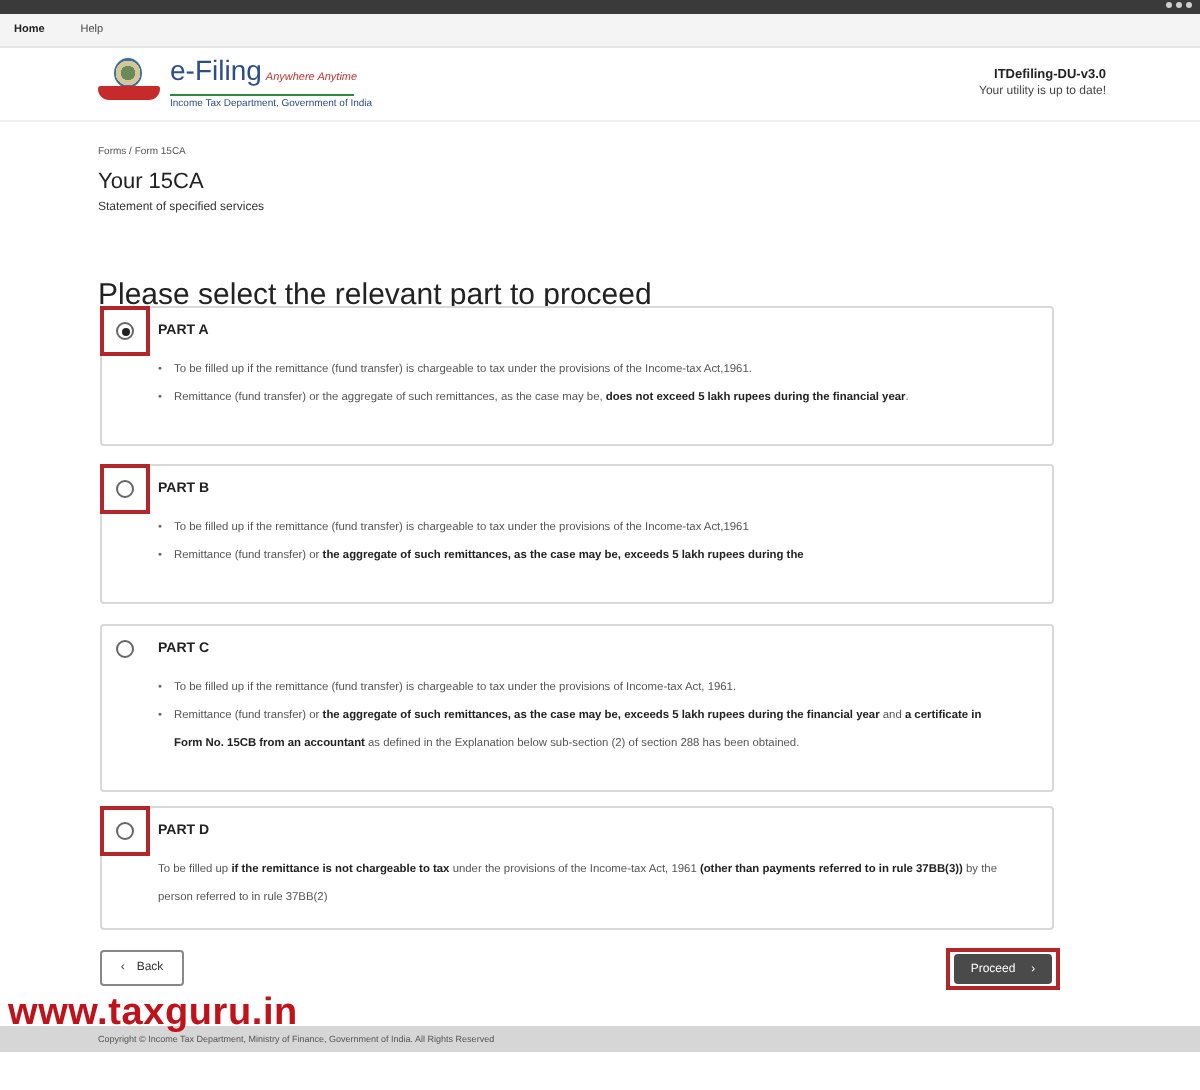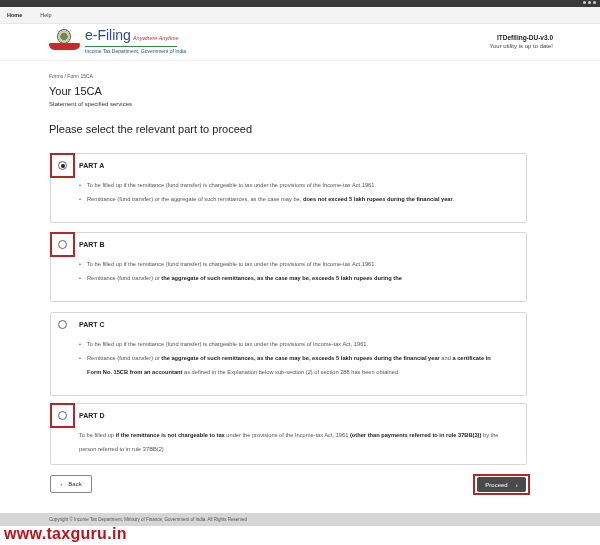--- a/index.html
+++ b/index.html
@@ -44,21 +44,21 @@
   .brand .rule { height: 1px; background: #2d8a3e; margin: 1px 0 1px 0; width: 92px; }
   .brand .sub { font-size: 5px; color: #2d4d8a; }
   .appinfo { position: absolute; right: 47px; top: 10px; text-align: right; }
   .appinfo .name { font-size: 6.5px; font-weight: bold; color: #222; }
   .appinfo .status { font-size: 6px; color: #444; margin-top: 2px; }
 
   .main { position: absolute; left: 49px; top: 73px; width: 478px; }
   .breadcrumb { font-size: 5px; color: #555; }
   .page-title { font-size: 11px; color: #222; margin-top: 6px; }
   .page-sub { font-size: 6px; color: #333; margin-top: 4px; }
-  .prompt { font-size: 11px; color: #222; margin-top: 16px; }
+  .prompt { font-size: 15px; color: #222; margin-top: 32px; }
 
   .card {
     position: absolute; left: 50px; width: 477px; border: 1px solid #d8d8d8;
     border-radius: 2px; background: #fff;
   }
   .card .radio-wrap {
     position: absolute; left: -1px; top: -1px; width: 25px; height: 25px;
     display: flex; align-items: center; justify-content: center;
   }
   .card .radio-wrap.hl { border: 2px solid #b3262a; }
@@ -98,21 +98,21 @@
     position: absolute; left: 2px; top: 1px; width: 49px; height: 15px;
     background: #4a4a4a; color: #fff; border-radius: 2px;
     font-size: 6px; display: flex; align-items: center; justify-content: center; gap: 8px;
     cursor: pointer;
   }
   .footer {
     position: absolute; left: 0; top: 513px; width: 600px; height: 13px; background: #d6d6d6;
     font-size: 4.5px; color: #555; padding-left: 49px; display: flex; align-items: center;
   }
   .watermark {
-    position: absolute; left: 4px; top: 525px; font-size: 16px; font-weight: bold;
+    position: absolute; left: 4px; top: 496px; font-size: 19px; font-weight: bold;
     color: #c0121a; letter-spacing: 0.3px;
   }
 </style>
 </head>
 <body>
 
 <div class="titlebar">
   <div class="dots">
     <span class="dot"></span>
     <span class="dot"></span>

